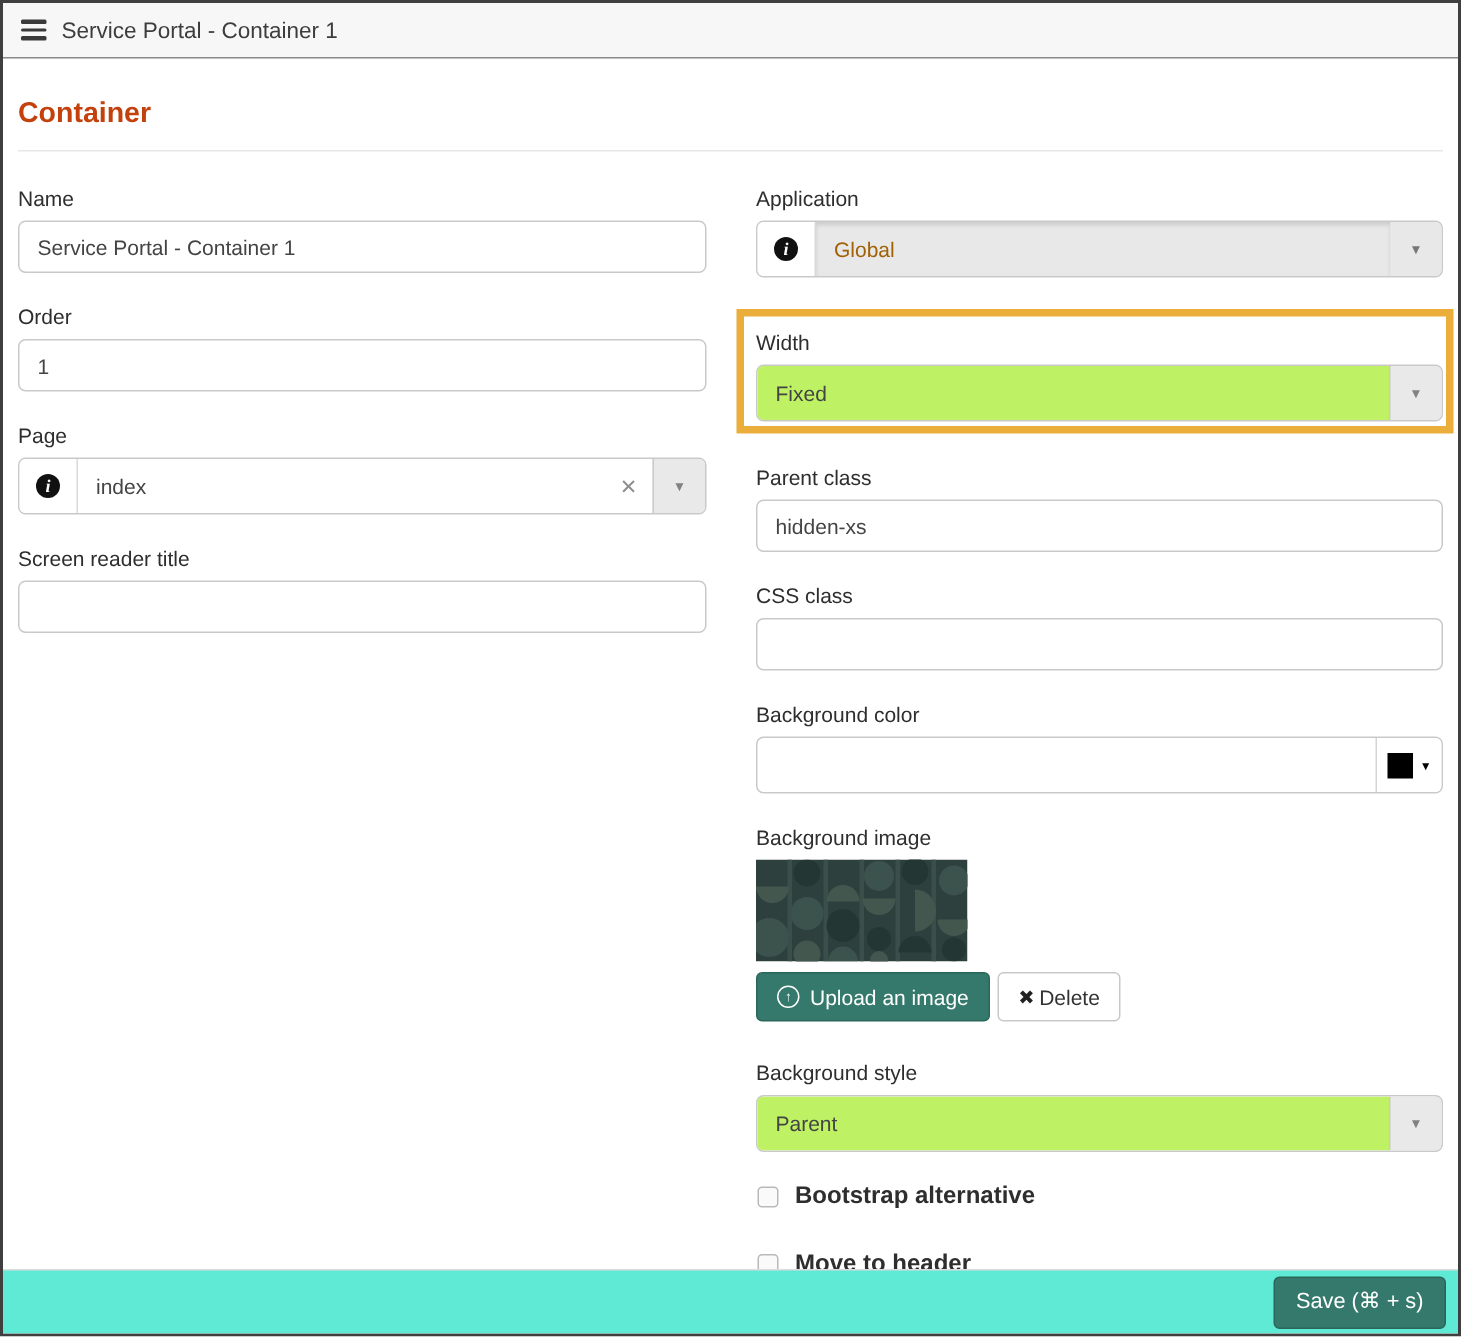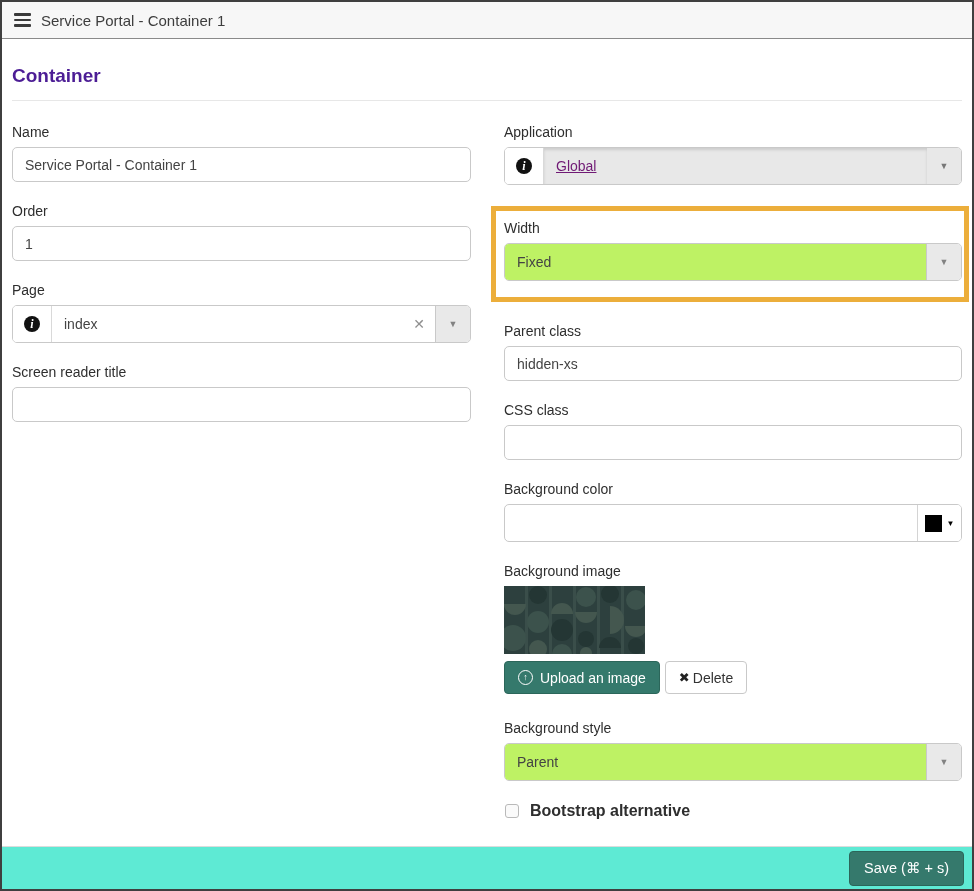--- a/index.html
+++ b/index.html
@@ -23,21 +23,21 @@
     border-bottom: 1px solid #8a8a8a;
     display: flex; align-items: center;
     padding: 0 12px; gap: 10px;
   }
   .hamburger { display: inline-flex; flex-direction: column; gap: 3px; cursor: pointer; }
   .hamburger i { display: block; width: 17px; height: 2.5px; background: #3a3a3a; border-radius: 1px; }
   .titlebar-text { font-size: 15px; color: #3d3d3d; }
   
   .content { flex: 1 1 auto; padding: 16px 10px 0 10px; overflow: hidden; }
   h1.page-heading {
-    font-size: 19px; font-weight: bold; color: #4c1d95;
+    font-size: 19px; font-weight: bold; color: #c2410c;
     margin: 10px 0 0 0;
   }
   .heading-divider { border: none; border-top: 1px solid #e7e7e7; margin: 13px 0 0 0; }
   .columns { display: flex; justify-content: space-between; margin-top: 23px; }
   .col { width: 459px; }
   .col.right { width: 458px; }
   
   .field { margin-bottom: 21px; }
   .field-label { display: block; font-size: 14px; font-weight: normal; color: #2e2e2e; margin-bottom: 7px; }
   .text-input {
@@ -58,21 +58,21 @@
   }
   .info-circle {
     width: 16px; height: 16px; border-radius: 50%;
     background: #111; color: #fff;
     font-family: "Liberation Serif", "DejaVu Serif", serif;
     font-size: 12px; font-weight: bold; font-style: italic;
     display: flex; align-items: center; justify-content: center;
     cursor: pointer;
   }
   .seg-value { flex: 1 1 auto; display: flex; align-items: center; padding: 0 12px; font-size: 14px; color: #444; }
-  .seg-value.disabled { background: #e8e8e8; box-shadow: inset 0 2px 3px rgba(0,0,0,.12); color: #701a75; text-decoration: underline; }
+  .seg-value.disabled { background: #e8e8e8; box-shadow: inset 0 2px 3px rgba(0,0,0,.12); color: #a16207; }
   .seg-clear {
     flex: 0 0 32px; display: flex; align-items: center; justify-content: center;
     color: #8f8f8f; font-size: 14px; font-weight: bold; cursor: pointer; background: #fff;
   }
   .seg-caret {
     flex: 0 0 35px; display: flex; align-items: center; justify-content: center;
     background: #e9e9e9; border-left: 1px solid #c9c9c9;
     color: #828282; font-size: 9px; cursor: pointer;
   }
   .seg-caret.inline { background: transparent; border-left: none; color: #777; flex: 0 0 34px; }
@@ -82,21 +82,21 @@
   .seg-swatch {
     flex: 0 0 44px; display: flex; align-items: center; justify-content: center; gap: 5px;
     background: #fff; border-left: 1px solid #d4d4d4; cursor: pointer;
   }
   .swatch { width: 17px; height: 17px; background: #000; display: inline-block; }
   .swatch-caret { font-size: 8px; color: #000; }
   
   .highlight-box {
     border: 5px solid #ecae3b;
     margin: 0 -7px 21px -13px;
-    padding: 9px 2px 16px 8px;
+    padding: 9px 2px 3px 8px;
   }
   .highlight-box .field { margin-bottom: 0; }
   
   .bg-image-preview { width: 141px; height: 68px; display: block; margin-bottom: 7px; }
   
   .btn-row { display: flex; gap: 5px; margin-bottom: 26px; }
   .btn {
     height: 33px; border-radius: 4px; font-size: 14px; font-family: inherit;
     display: inline-flex; align-items: center; justify-content: center;
     padding: 0 13px; cursor: pointer;

